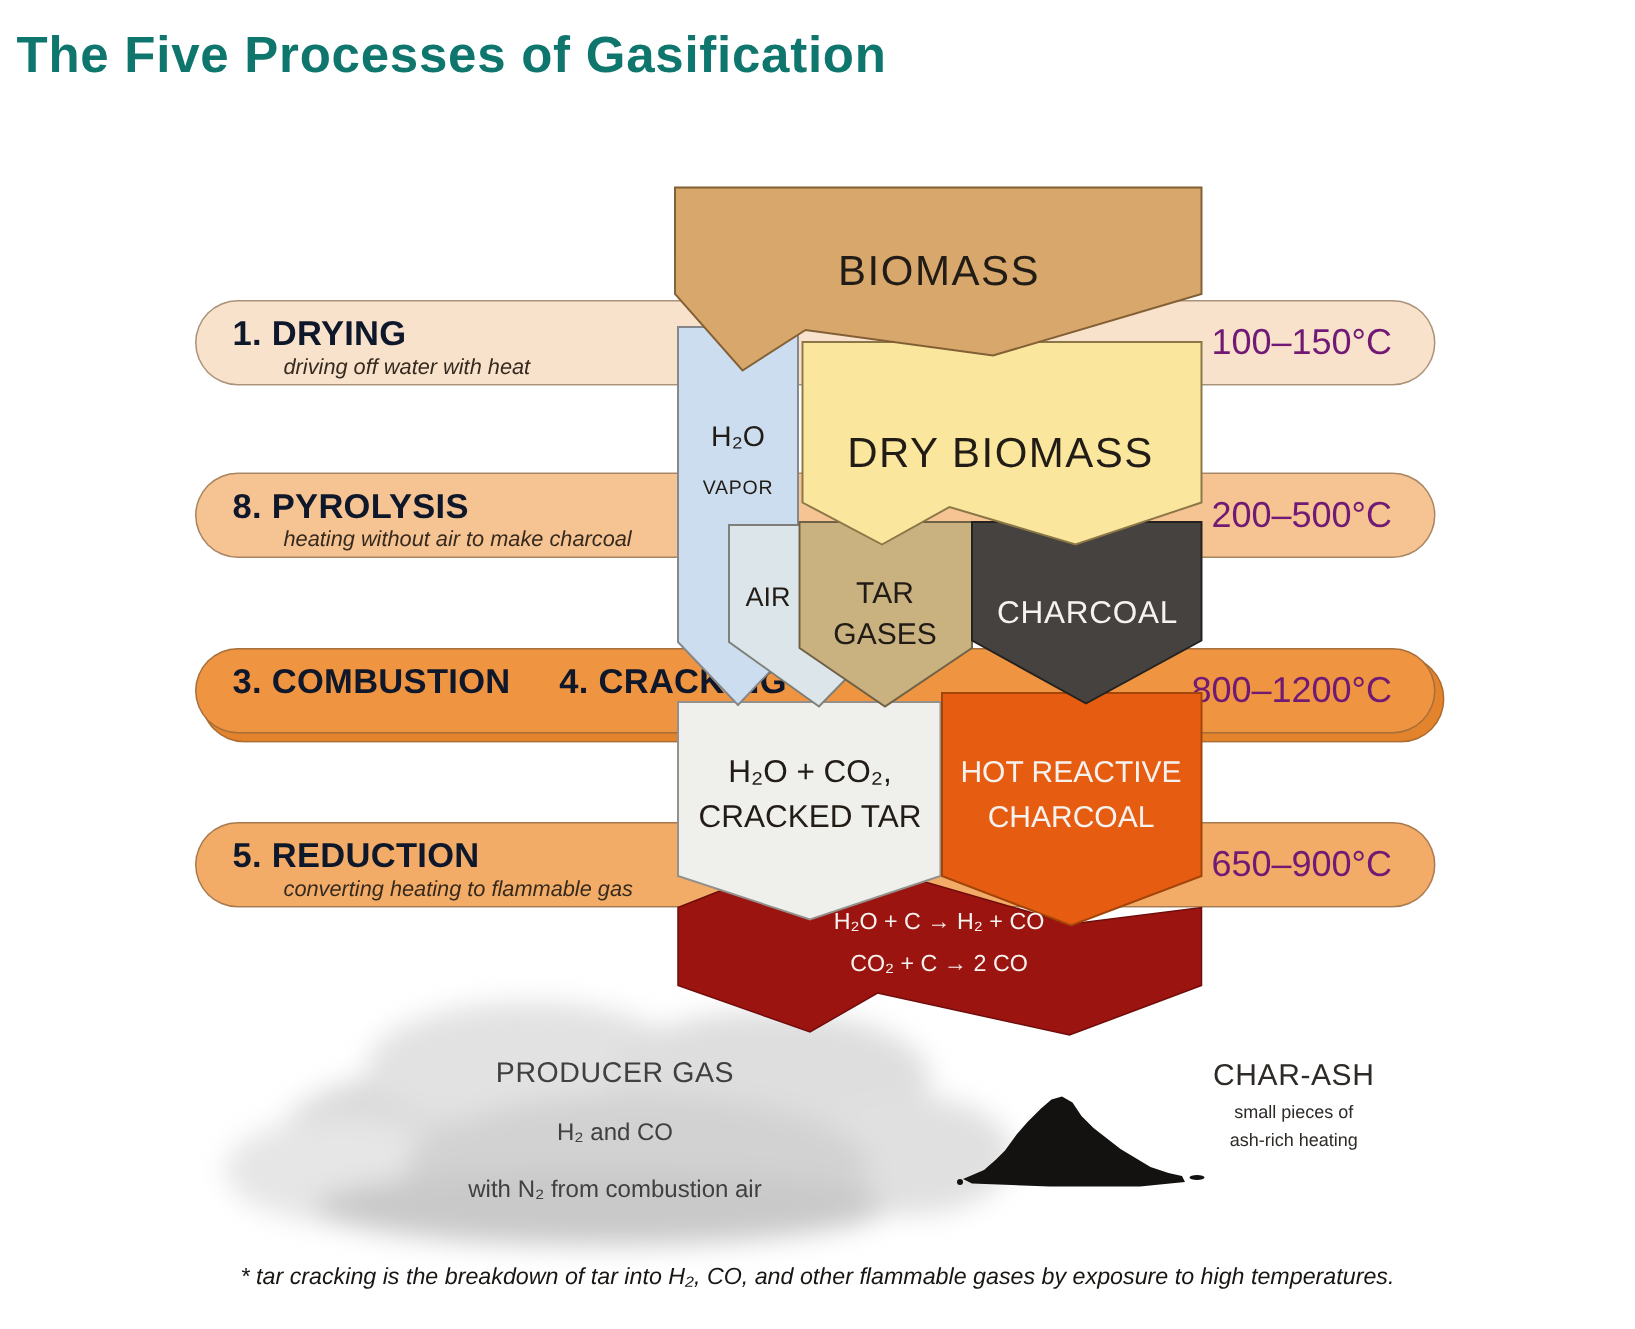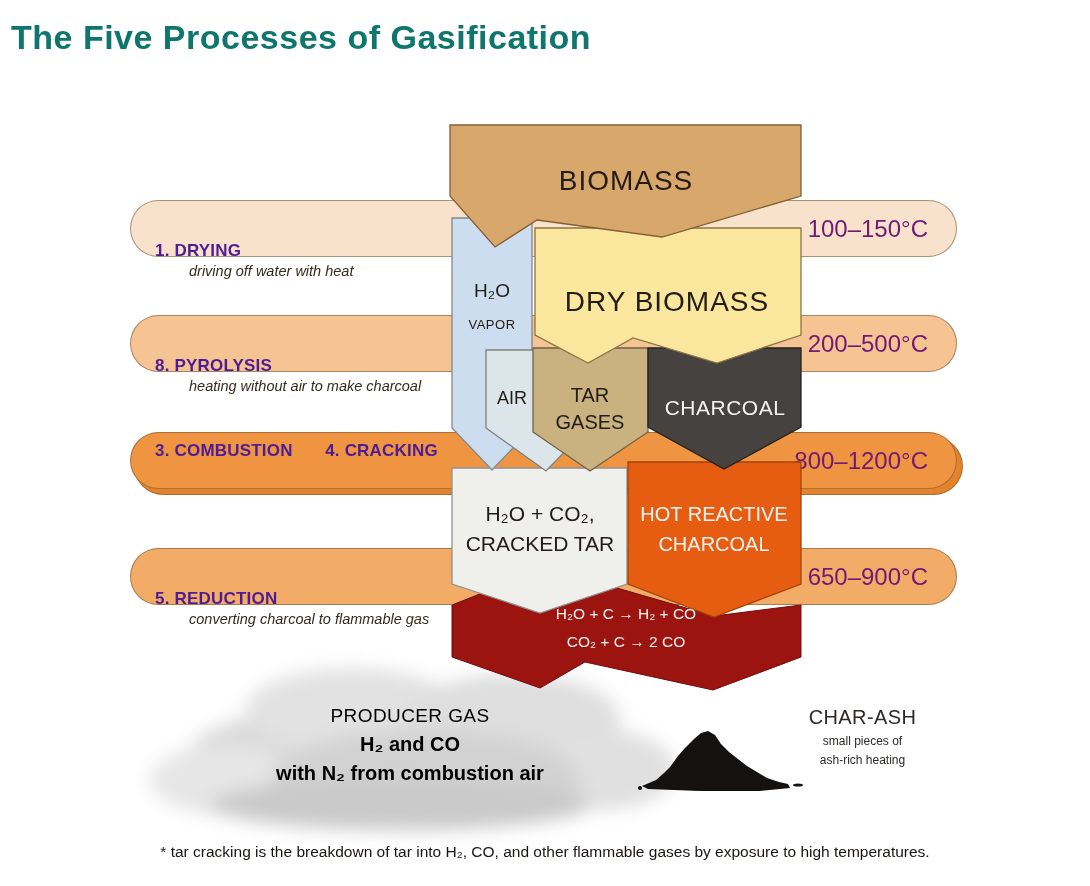--- a/index.html
+++ b/index.html
@@ -15,21 +15,21 @@
     position:absolute; left:130px; width:827px; height:57px;
     border-radius:29px; border:1px solid rgba(105,80,55,0.55);
     box-sizing:border-box;
   }
   .band-shadow {
     position:absolute; left:134px; width:829px; height:58px;
     border-radius:29px; border:1px solid rgba(105,80,55,0.45);
     box-sizing:border-box;
   }
   .band-label { position:absolute; left:24px; top:8px; line-height:1.15; }
-  .band-name  { font-size:17px; font-weight:bold; color:#4c1d95; letter-spacing:0.2px;margin-top:32px; }
+  .band-name  { font-size:23px; font-weight:bold; color:#0f172a; letter-spacing:0.2px; }
   .band-name-gap { margin-left:28px; }
   .band-sub   { font-size:14.5px; font-style:italic; color:#362a1e; margin-top:2px; margin-left:34px; }
   .band-temp  {
     position:absolute; right:28px; top:0; height:100%;
     display:flex; align-items:center; font-size:24px; color:#701a75;
   }
   .flow-svg { position:absolute; left:440px; top:115px; z-index:3; }
   .flow-svg text { font-family:"Liberation Sans", sans-serif; }
   .t-dark  { fill:#221c16; }
   .t-light { fill:#f5f2ef; }
@@ -39,34 +39,34 @@
   .puff { position:absolute; border-radius:50%; }
   .p1 { left:40px;  top:40px;  width:440px; height:105px; background:#dadada; }
   .p2 { left:95px;  top:8px;   width:215px; height:85px;  background:#e2e2e2; }
   .p3 { left:255px; top:14px;  width:215px; height:90px;  background:#dedede; }
   .p4 { left:0px;   top:85px;  width:150px; height:70px;  background:#e6e6e6; }
   .p5 { left:385px; top:70px;  width:140px; height:80px;  background:#e0e0e0; }
   .p6 { left:120px; top:70px;  width:310px; height:100px; background:#d2d2d2; }
   .p7 { left:60px;  top:120px; width:380px; height:50px;  background:#c9c9c9; }
   .cloud-text {
     position:absolute; left:230px; top:705px; width:360px; text-align:center;
-    color:#000000; z-index:4;
+    color:#404040; z-index:4;
   }
   .cloud-title { font-size:19px; letter-spacing:0.4px; }
-  .cloud-line  { font-size:20px; margin-top:6px;font-weight:bold; }
+  .cloud-line  { font-size:16px; margin-top:20px; }
   .pile-svg { position:absolute; left:638px; top:722px; z-index:2; }
   .charash-text {
     position:absolute; left:780px; top:706px; width:165px; text-align:center;
     color:#2d2a27; z-index:4;
   }
   .charash-title { font-size:20px; letter-spacing:0.4px; }
   .charash-line  { font-size:12px; margin-top:5px; }
   .footnote {
     position:absolute; left:0; top:843px; width:100%; text-align:center;
-    font-size:15.5px; color:#181512; z-index:4;
+    font-size:15.5px; color:#181512; z-index:4;font-style:italic;
   }
 </style>
 </head>
 <body>
 
 <div class="page-title">The Five Processes of Gasification</div>
 
 <div class="stage-band" style="top: 200px; background: rgb(249, 226, 203);">
   <div class="band-label">
     <div class="band-name">1. DRYING</div>
@@ -90,21 +90,21 @@
       <span class="band-name">3. COMBUSTION</span>
       <span class="band-name band-name-gap">4. CRACKING</span>
     </div>
   </div>
   <div class="band-temp">800–1200°C</div>
 </div>
 
 <div class="stage-band" style="top: 548px; background: rgb(243, 172, 104);">
   <div class="band-label">
     <div class="band-name">5. REDUCTION</div>
-    <div class="band-sub">converting charcoal to flammable gas</div>
+    <div class="band-sub">converting heating to flammable gas</div>
   </div>
   <div class="band-temp">650–900°C</div>
 </div>
 
 <div class="cloud-wrap">
   <div class="cloud-puffs">
     <span class="puff p1"></span>
       <span class="puff p2"></span>
       <span class="puff p3"></span>
     <span class="puff p4"></span>

